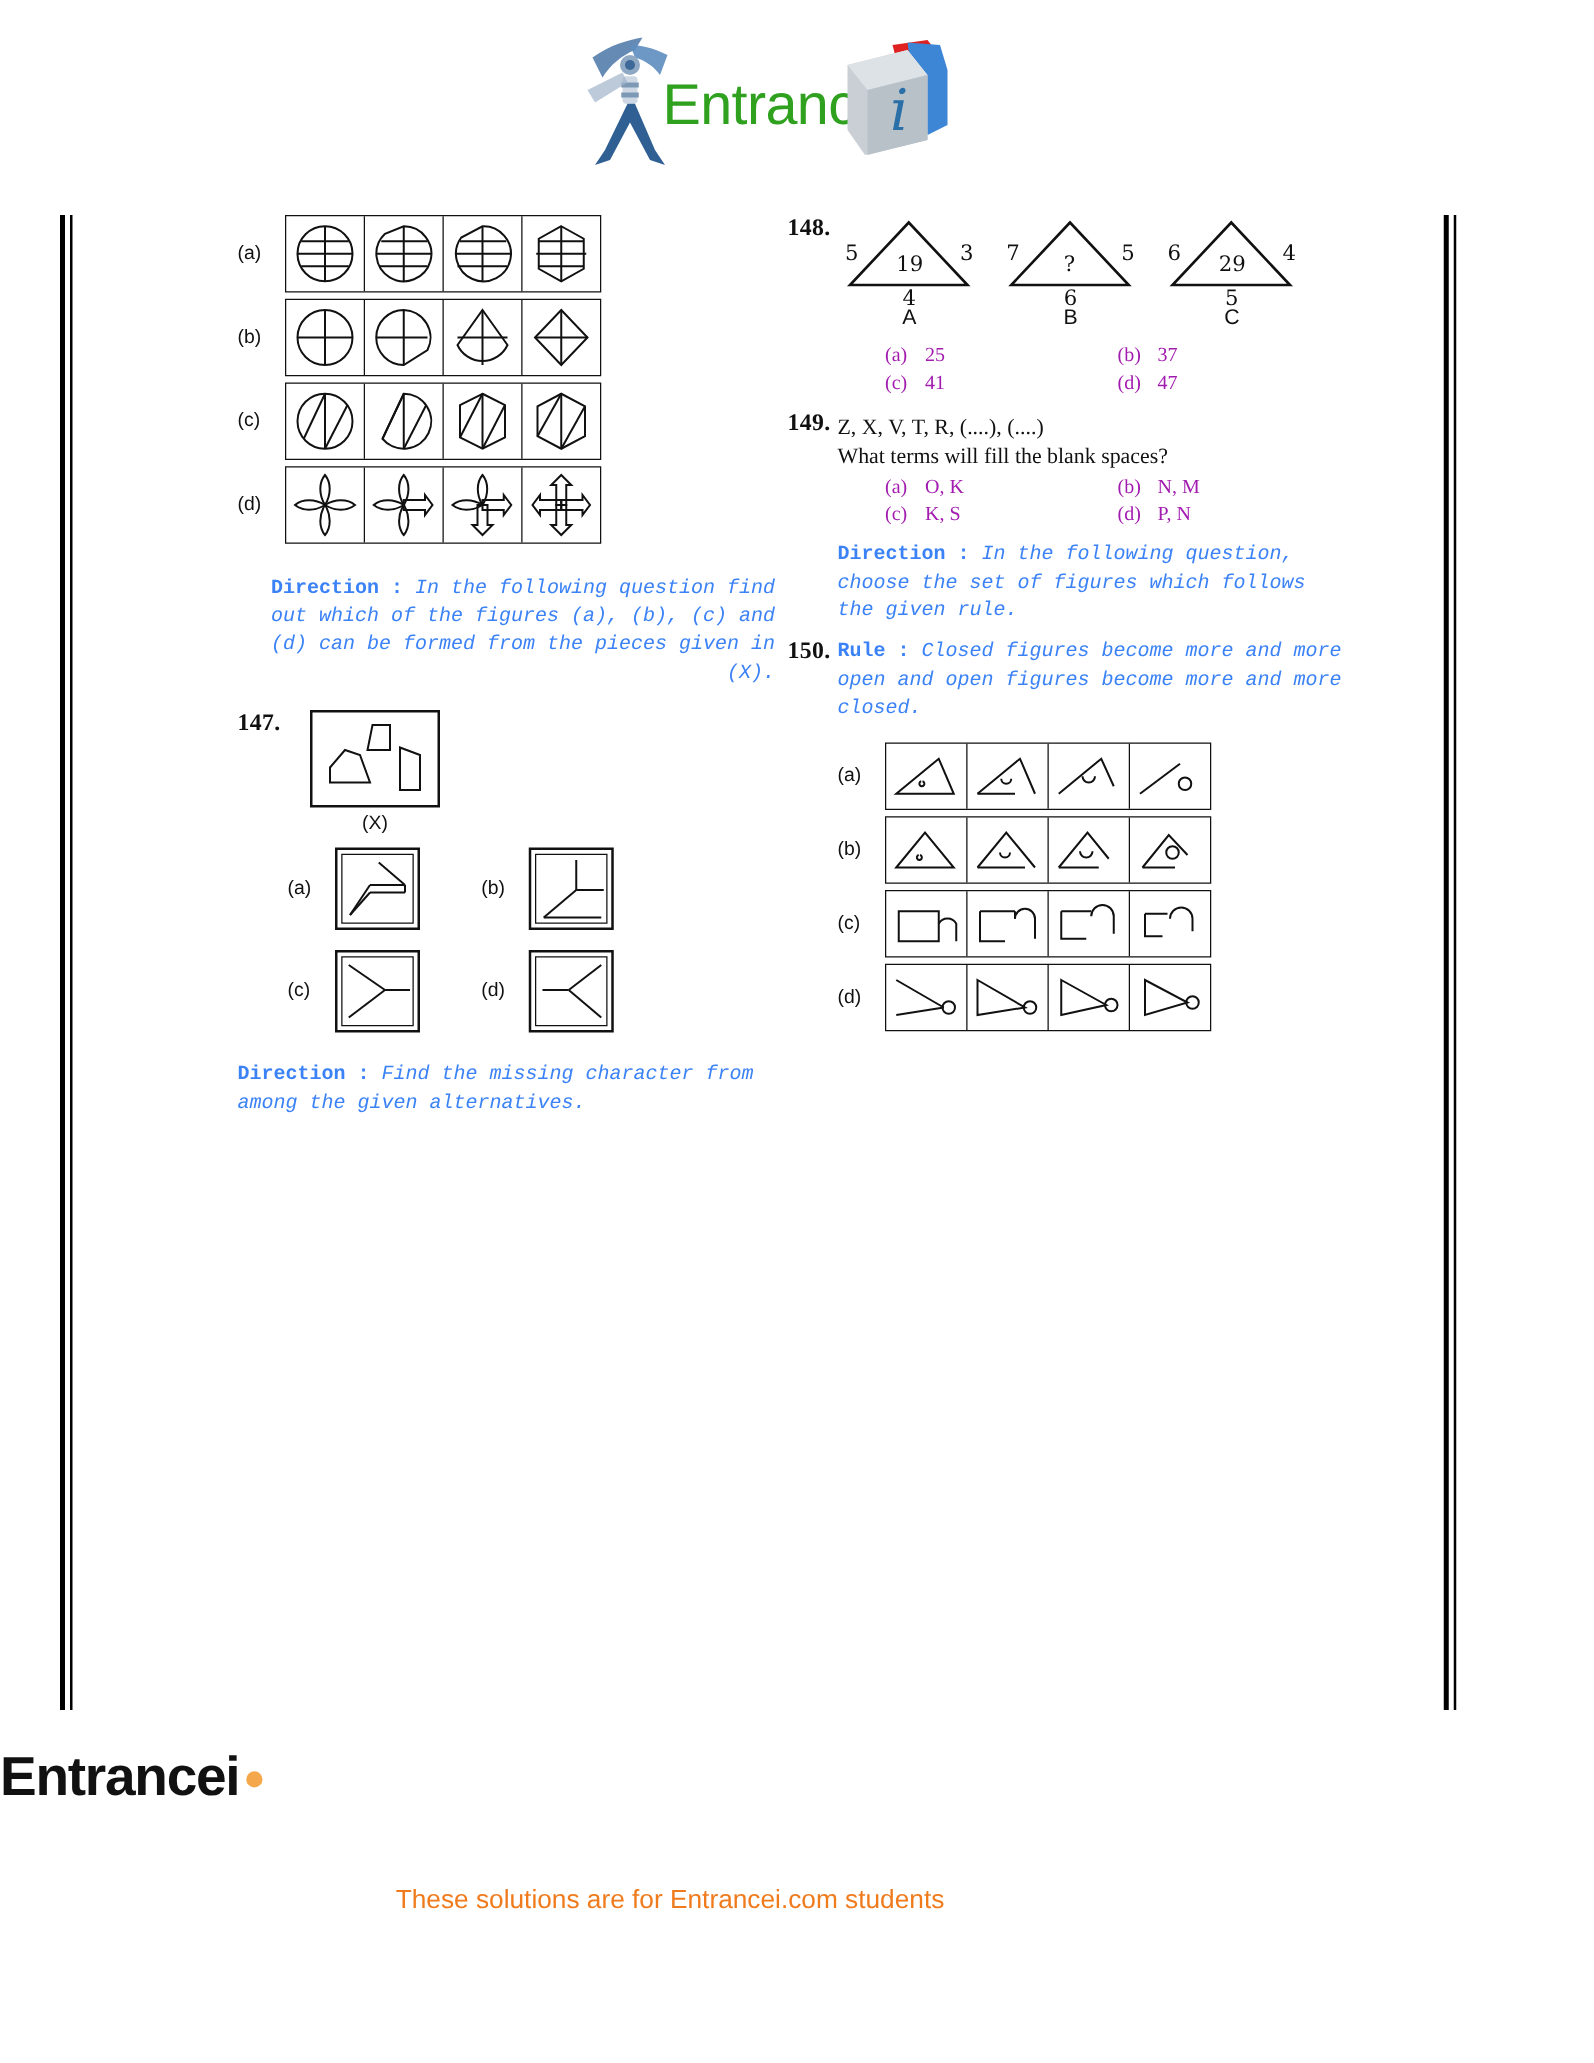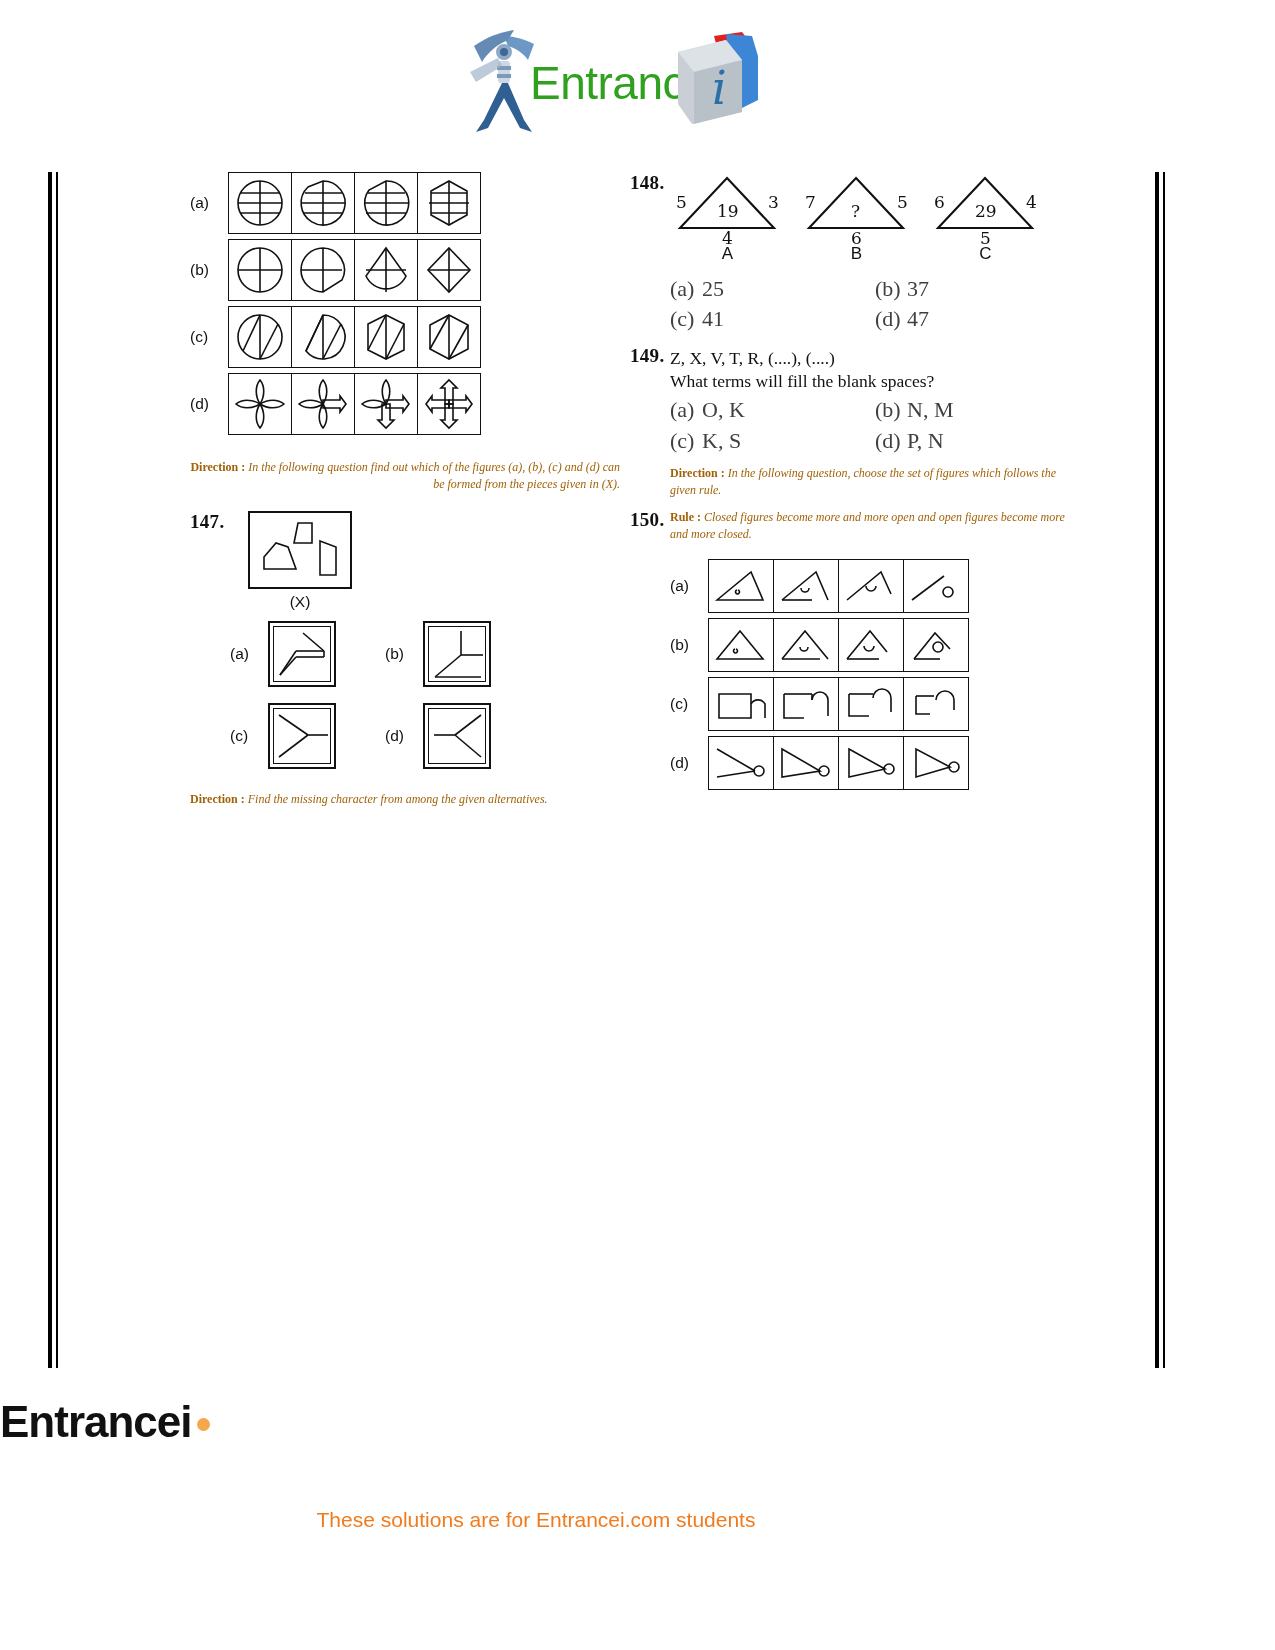--- a/index.html
+++ b/index.html
@@ -44,28 +44,29 @@
   .q-num {
     font-family:"Liberation Serif", serif;
     font-weight:bold; font-size:19px; color:#111;
     width:40px; flex:0 0 40px; text-align:right; padding-right:8px;
     letter-spacing:0.3px;
   }
   .q-body { flex:1; }
   .q-text { font-size:17.5px; color:#111; line-height:1.33; }
 
   .direction {
-    font-size:12px; line-height:1.42; color:#a16207;
+    font-size:16px; line-height:1.42; color:#3b82f6;
     font-style:italic;
+    font-family:Liberation Mono, monospace;
   }
   .direction b, .direction .lbl {
     font-weight:bold; font-style:normal;
   }
 
-  .opts { display:flex; flex-wrap:wrap; font-size:22px; color:#404040; line-height:1.38; }
+  .opts { display:flex; flex-wrap:wrap; font-size:16px; color:#a21caf; line-height:1.38;margin-left:38px; }
   .opt { width:50%; }
   .opt .k { display:inline-block; width:32px; }
 
   
   .figrow { display:flex; align-items:center; margin-bottom:5px; }
   .figrow .rowlabel {
     width:38px; flex:0 0 38px; text-align:left;
     font-family:"Liberation Sans", sans-serif;
     font-size:15.5px; color:#111;
   }

